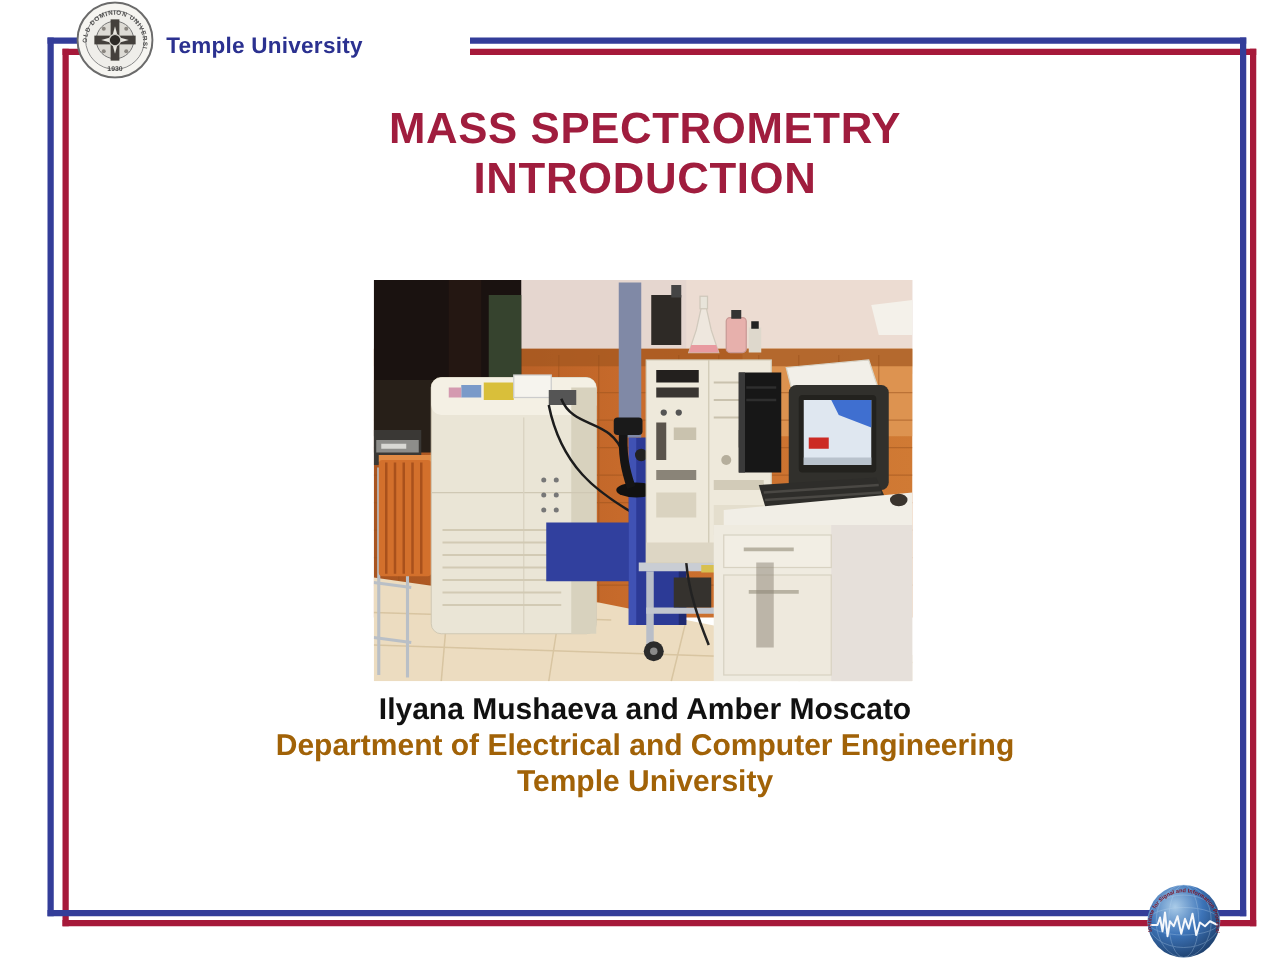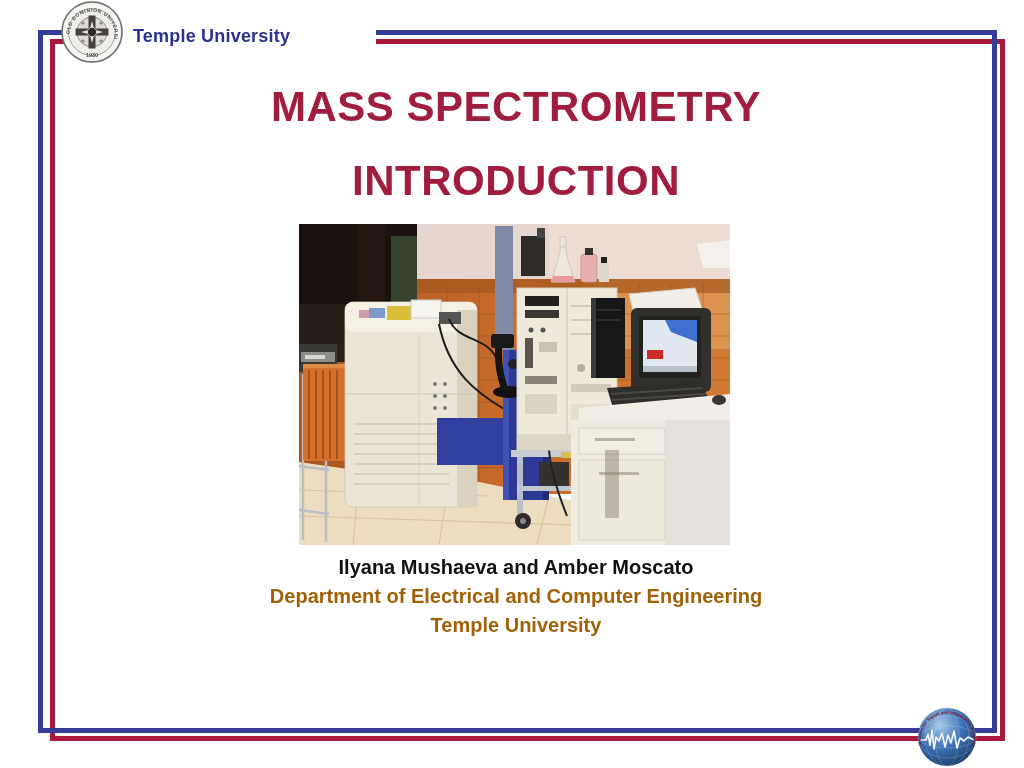--- a/index.html
+++ b/index.html
@@ -9,27 +9,27 @@
   }
   .bline{position:absolute;}
   .blue{background:#333D99;}
   .red{background:#A6193A;}
   .univ-header{
     position:absolute;left:133px;top:26px;font-size:18px;font-weight:bold;
     color:#2B3190;letter-spacing:0.2px;
   }
   .title-block{
     position:absolute;left:100px;top:83px;width:832px;text-align:center;
-    color:#A01D3E;font-weight:bold;font-size:42px;letter-spacing:0.5px;
+    color:#A01D3E;font-weight:bold;font-size:35px;letter-spacing:0.5px;
   }
-  .title-line2{margin-top:26px;}
+  .title-line2{}
   .photo-wrap{position:absolute;left:299px;top:224px;width:431px;height:321px;}
   .credits{
     position:absolute;left:100px;top:553px;width:832px;text-align:center;
-    font-weight:bold;font-size:20px;line-height:29px;
+    font-weight:bold;font-size:24px;line-height:29px;
   }
   .credits .authors{color:#111111;}
   .credits .dept,.credits .univ{color:#a16207;}
   .seal{position:absolute;left:61px;top:1px;}
   .globe{position:absolute;left:915px;top:706px;}
 </style>
 </head>
 <body>
 
 <div class="slide">

